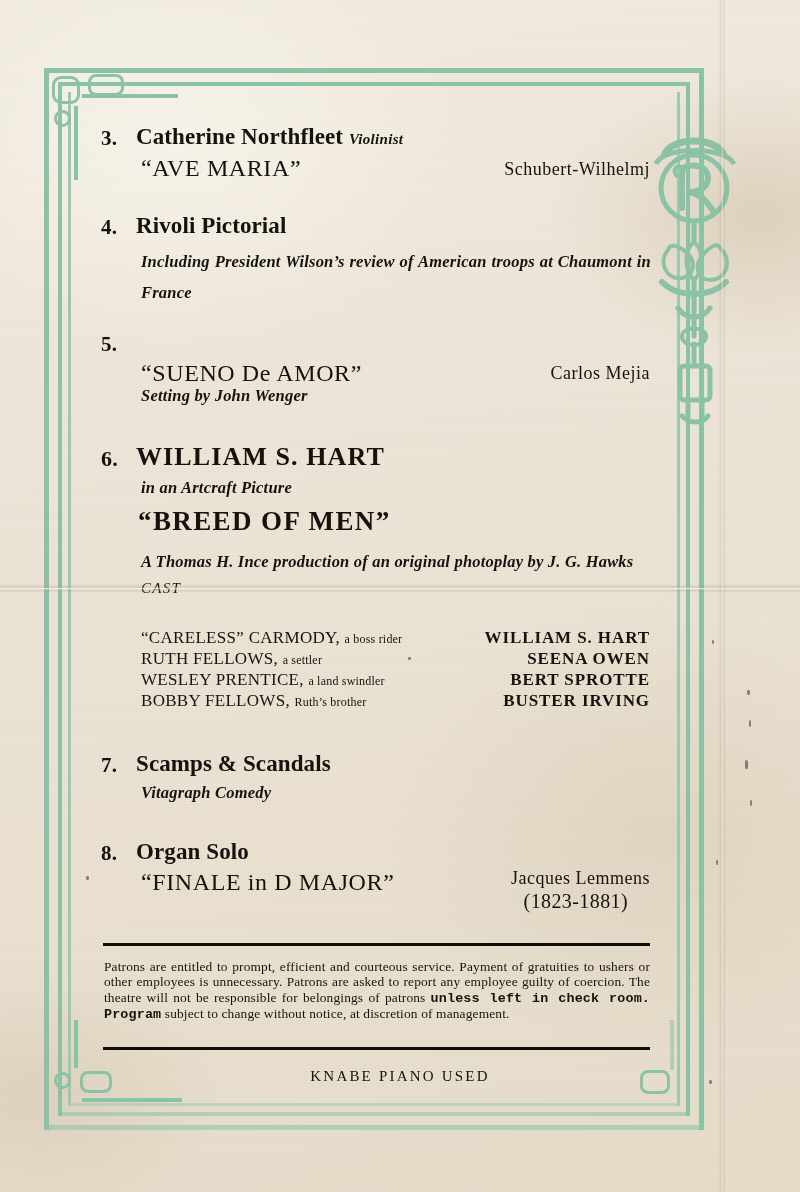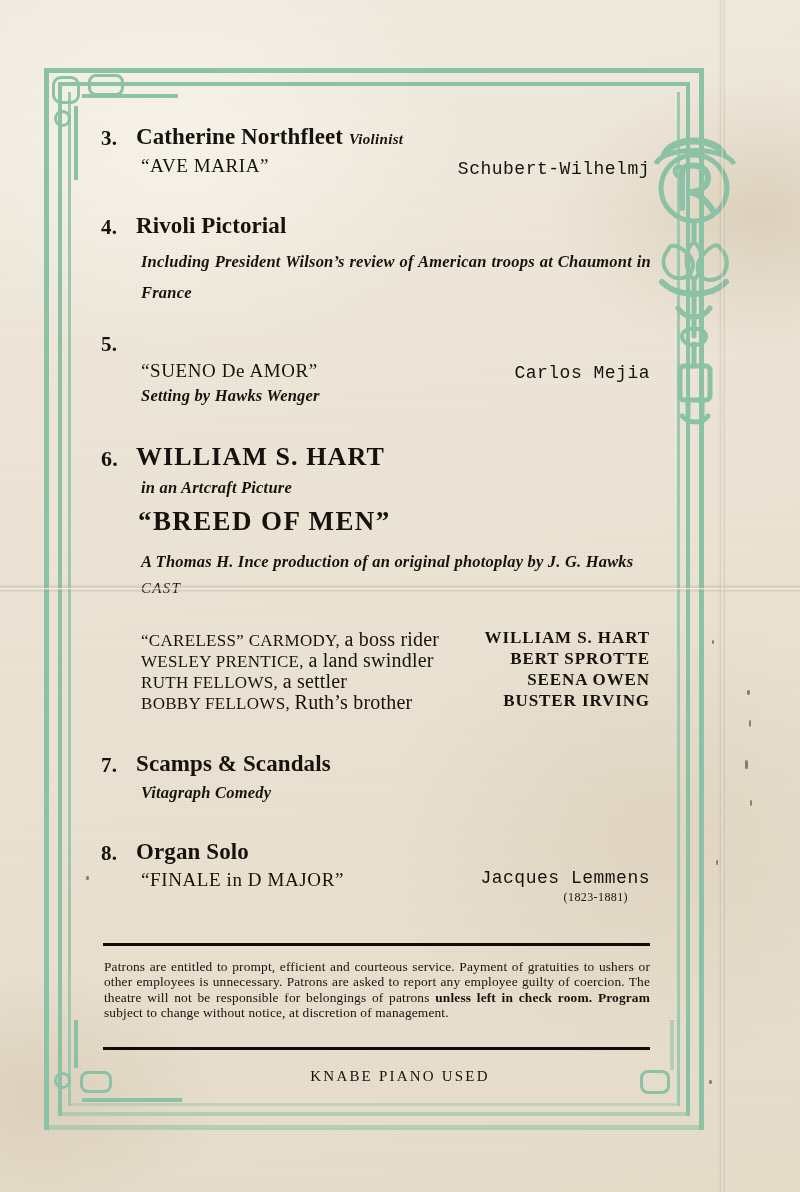--- a/index.html
+++ b/index.html
@@ -139,45 +139,44 @@
     left: 141px;
     font-style: italic;
     font-weight: bold;
     font-size: 16.5px;
     letter-spacing: 0.2px;
   }
   .sub-italic.wide { width: 510px; text-align: justify; line-height: 31px; }
   .piece {
     position: absolute;
     left: 141px;
-    font-size: 19px;
+    font-size: 24px;
     letter-spacing: 0.6px;
     white-space: nowrap;
   }
   .filmtitle {
     position: absolute;
     left: 138px;
     font-weight: bold;
     font-size: 27px;
     letter-spacing: 1.4px;
     white-space: nowrap;
   }
   .credit-right {
     position: absolute;
     right: 150px;
     font-size: 18px;
     letter-spacing: 0.5px;
     white-space: nowrap;
     text-align: right;
-    font-family: Liberation Mono, monospace;
   }
   .credit-sub {
     position: absolute;
     right: 150px;
-    font-size: 12px;
+    font-size: 20px;
     letter-spacing: 0.4px;
     white-space: nowrap;
     text-align: right;
     margin-left: 44px;
   }
 
   
   #cast-label {
     position: absolute;
     left: 141px;
@@ -194,21 +193,21 @@
   }
   #cast-table .row { position: relative; height: 21px; }
   #cast-table .char {
     position: absolute;
     left: 0;
     font-size: 17px;
     letter-spacing: 0.3px;
     white-space: nowrap;
   }
   #cast-table .char .small {
-    font-size: 20px;
+    font-size: 12px;
     letter-spacing: 0.2px;
   }
   #cast-table .actor {
     position: absolute;
     right: 0;
     font-weight: bold;
     font-size: 17px;
     letter-spacing: 0.9px;
     white-space: nowrap;
   }
@@ -224,21 +223,21 @@
   #notice {
     position: absolute;
     left: 104px;
     top: 959px;
     width: 546px;
     font-size: 13.4px;
     line-height: 15.4px;
     text-align: justify;
     letter-spacing: 0.15px;
   }
-  #notice b { font-weight: bold; }
+  #notice b { font-weight: bold; font-family: Liberation Mono, monospace; }
   #footer-note {
     position: absolute;
     left: 0;
     top: 1068px;
     width: 800px;
     text-align: center;
     font-size: 15px;
     letter-spacing: 2.2px;
   }
 </style>
@@ -319,41 +318,41 @@
     <div class="piece" style="top:155px;">“AVE MARIA”</div>
     <div class="credit-right" style="top:159px;">Schubert-Wilhelmj</div>
 
     <div class="num" style="top:215px;">4.</div>
     <div class="title" style="top:213px;">Rivoli Pictorial</div>
     <div class="sub-italic wide" style="top:246px;">Including President Wilson’s review of American troops at Chaumont in France</div>
 
     <div class="num" style="top:332px;">5.</div>
     <div class="piece" style="top:360px;">“SUENO De AMOR”</div>
     <div class="credit-right" style="top:363px;">Carlos Mejia</div>
-    <div class="sub-italic" style="top:386px;">Setting by Hawks Wenger</div>
+    <div class="sub-italic" style="top:386px;">Setting by John Wenger</div>
 
     <div class="num" style="top:446px; font-size:22px;">6.</div>
     <div class="title big" style="top:442px;">WILLIAM S. HART</div>
     <div class="sub-italic" style="top:478px;">in an Artcraft Picture</div>
     <div class="filmtitle" style="top:506px;">“BREED OF MEN”</div>
     <div class="sub-italic wide" style="top:546px;">A Thomas H. Ince production of an original photoplay by J. G. Hawks</div>
 
     <div id="cast-label">CAST</div>
     <div id="cast-table">
       <div class="row">
         <span class="char"><span>“CARELESS” CARMODY,</span> <span class="small">a boss rider</span></span>
         <span class="actor">WILLIAM S. HART</span>
       </div>
       <div class="row">
+        <span class="char"><span>RUTH FELLOWS,</span> <span class="small">a settler</span></span>
+        <span class="actor">SEENA OWEN</span>
+      </div>
+      <div class="row">
         <span class="char"><span>WESLEY PRENTICE,</span> <span class="small">a land swindler</span></span>
         <span class="actor">BERT SPROTTE</span>
-      </div>
-      <div class="row">
-        <span class="char"><span>RUTH FELLOWS,</span> <span class="small">a settler</span></span>
-        <span class="actor">SEENA OWEN</span>
       </div>
       <div class="row">
         <span class="char"><span>BOBBY FELLOWS,</span> <span class="small">Ruth’s brother</span></span>
         <span class="actor">BUSTER IRVING</span>
       </div>
     </div>
 
     <div class="num" style="top:753px;">7.</div>
     <div class="title" style="top:751px;">Scamps &amp; Scandals</div>
     <div class="sub-italic" style="top:783px;">Vitagraph Comedy</div>

